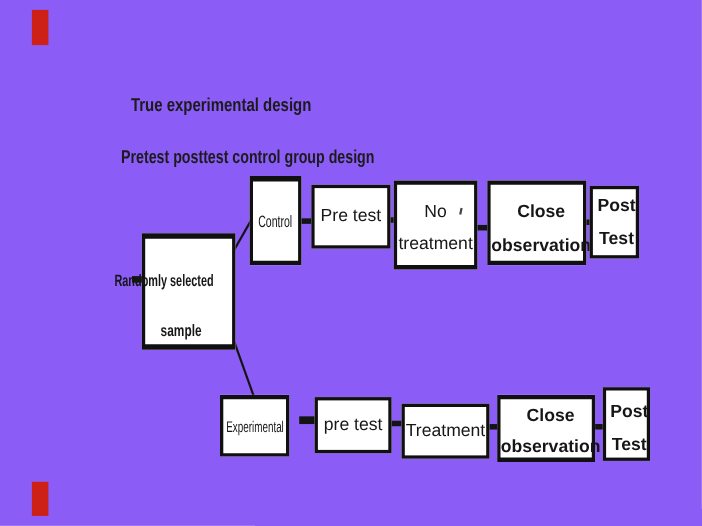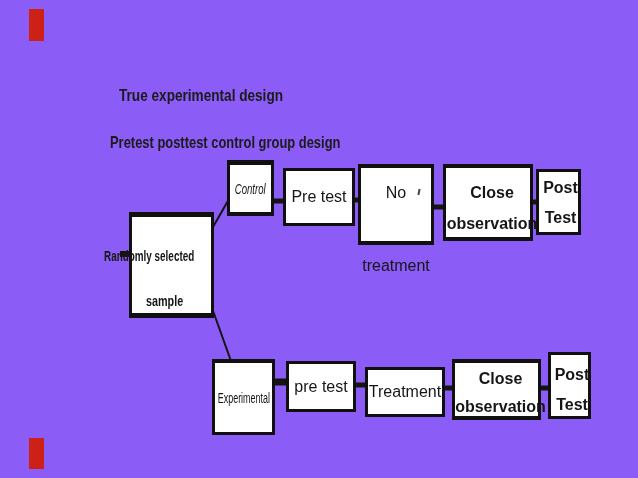--- a/index.html
+++ b/index.html
@@ -61,21 +61,20 @@
     flex-direction: column;
     align-items: center;
     justify-content: flex-start;
     font-weight: bold;
   }
   .multiline span { display: block; white-space: nowrap; }
   .center-col {
     flex-direction: column;
     align-items: center;
     justify-content: flex-start;
-    gap: 44px;
   }
   .red-mark {
     position: absolute;
     left: 29px;
     width: 15px;
   }
   .stray-tick {
     position: absolute;
     right: 11px;
     top: 21px;
@@ -120,21 +119,21 @@
 
     <line x1="539" y1="388" x2="550" y2="388" stroke="#141414" stroke-width="5"></line>
   </svg>
 
 
   <div class="box multiline" style="left:129px; top:212px; width:85px; height:106px; border-width:5px 3px 5px 3px; padding:16px 0 0 1px; line-height:45px; font-size:15px;">
     <span class="cond" style="transform:scaleX(0.66); transform-origin:left center;">Randomly selected</span>
     <span class="cond" style="transform:scaleX(0.72); transform-origin:left center;">sample</span>
   </div>
 
-  <div class="box" style="left:227px; top:160px; width:47px; height:56px; border-width:5px 3px 4px 3px;font-style:italic;">
+  <div class="box" style="left:227px; top:160px; width:47px; height:81px; border-width:5px 3px 4px 3px;">
     <span class="cond" style="font-size:15px; transform:scaleX(0.64);">Control</span>
   </div>
 
   <div class="box" style="left:283px; top:168px; width:72px; height:58px; border-width:3px;">
     <span class="cond" style="font-size:16px;">Pre test</span>
   </div>
 
   <div class="box center-col" style="left:358px; top:164px; width:76px; height:81px; border-width:4px 3px 4px 3px; padding-top:10px; line-height:29px; font-size:16px;">
     <span>No</span>
     <span>treatment</span>
@@ -144,21 +143,21 @@
   <div class="box multiline" style="left:443px; top:164px; width:90px; height:77px; border-width:4px 3px 4px 3px; padding:9px 0 0 8px; line-height:31px; font-size:16px;">
     <span>Close</span>
     <span>observation</span>
   </div>
 
   <div class="box multiline" style="left:536px; top:169px; width:45px; height:66px; border-width:3px; padding:1px 0 0 4px; line-height:30px; font-size:16px;">
     <span>Post</span>
     <span>Test</span>
   </div>
 
-  <div class="box" style="left:212px; top:359px; width:63px; height:76px; border-width:4px 3px 3px 3px;">
+  <div class="box" style="left:200px; top:359px; width:63px; height:56px; border-width:4px 3px 3px 3px;">
     <span class="cond" style="font-size:14px; transform:scaleX(0.64);">Experimental</span>
   </div>
 
   <div class="box" style="left:286px; top:361px; width:70px; height:51px; border-width:3px;">
     <span class="cond" style="font-size:16px;">pre test</span>
   </div>
 
   <div class="box" style="left:365px; top:367px; width:80px; height:50px; border-width:3px;">
     <span class="cond" style="font-size:16px;">Treatment</span>
   </div>

